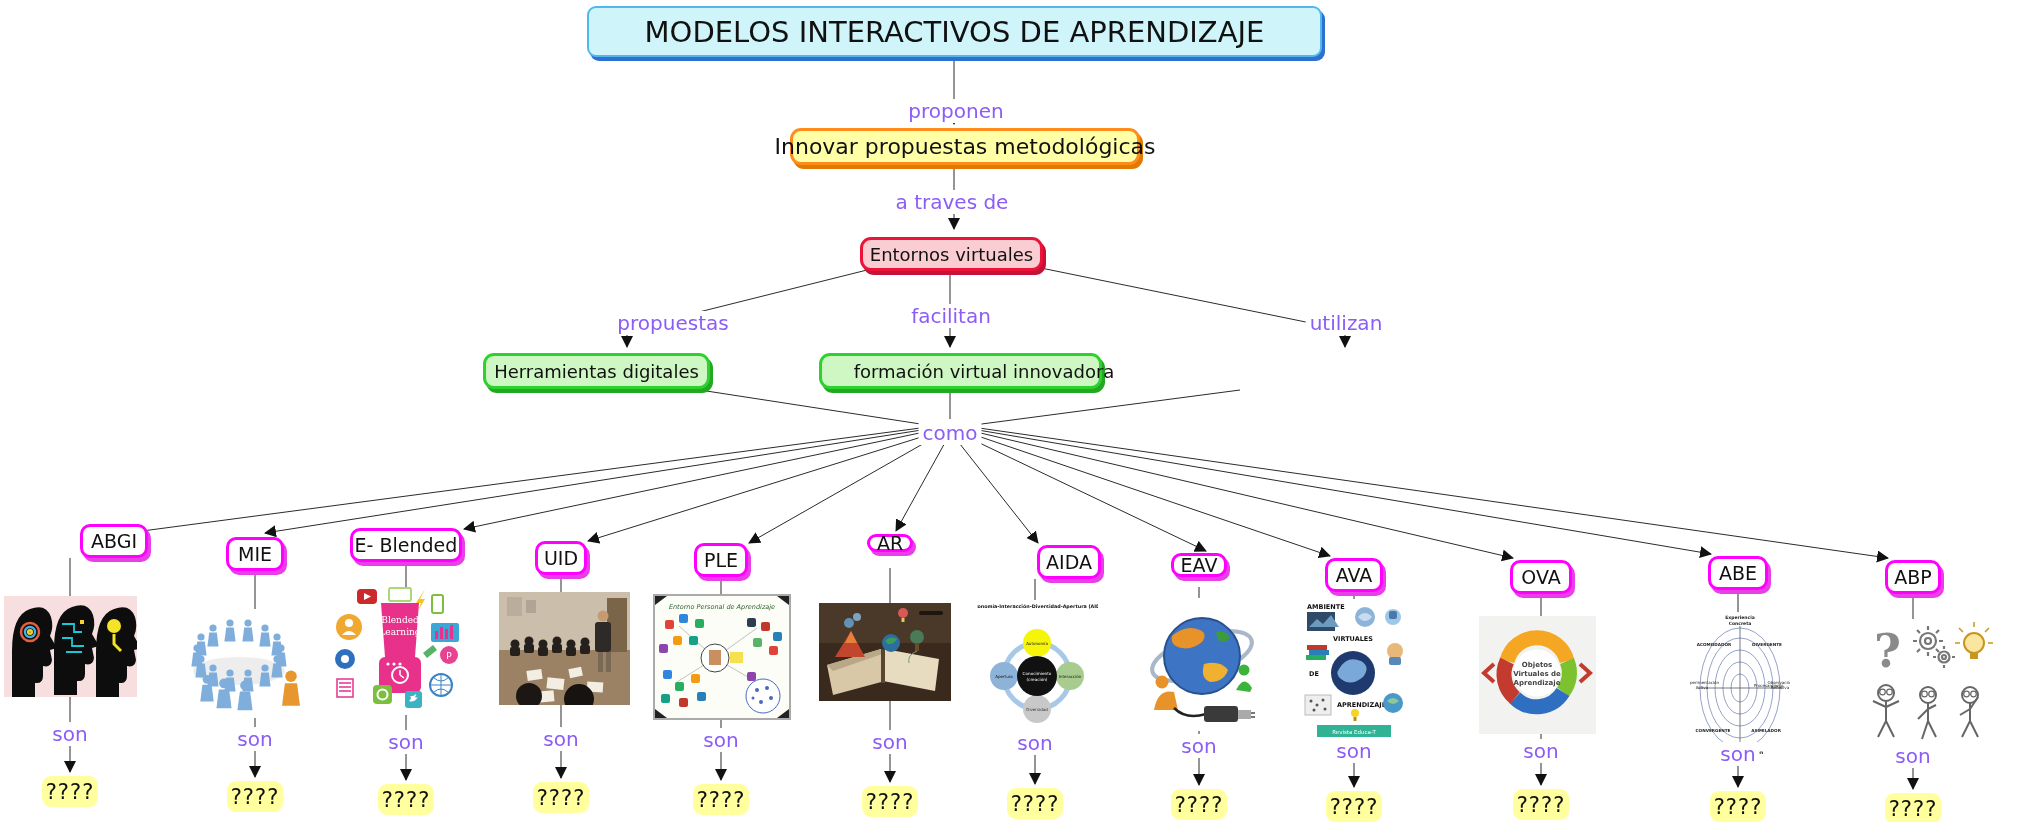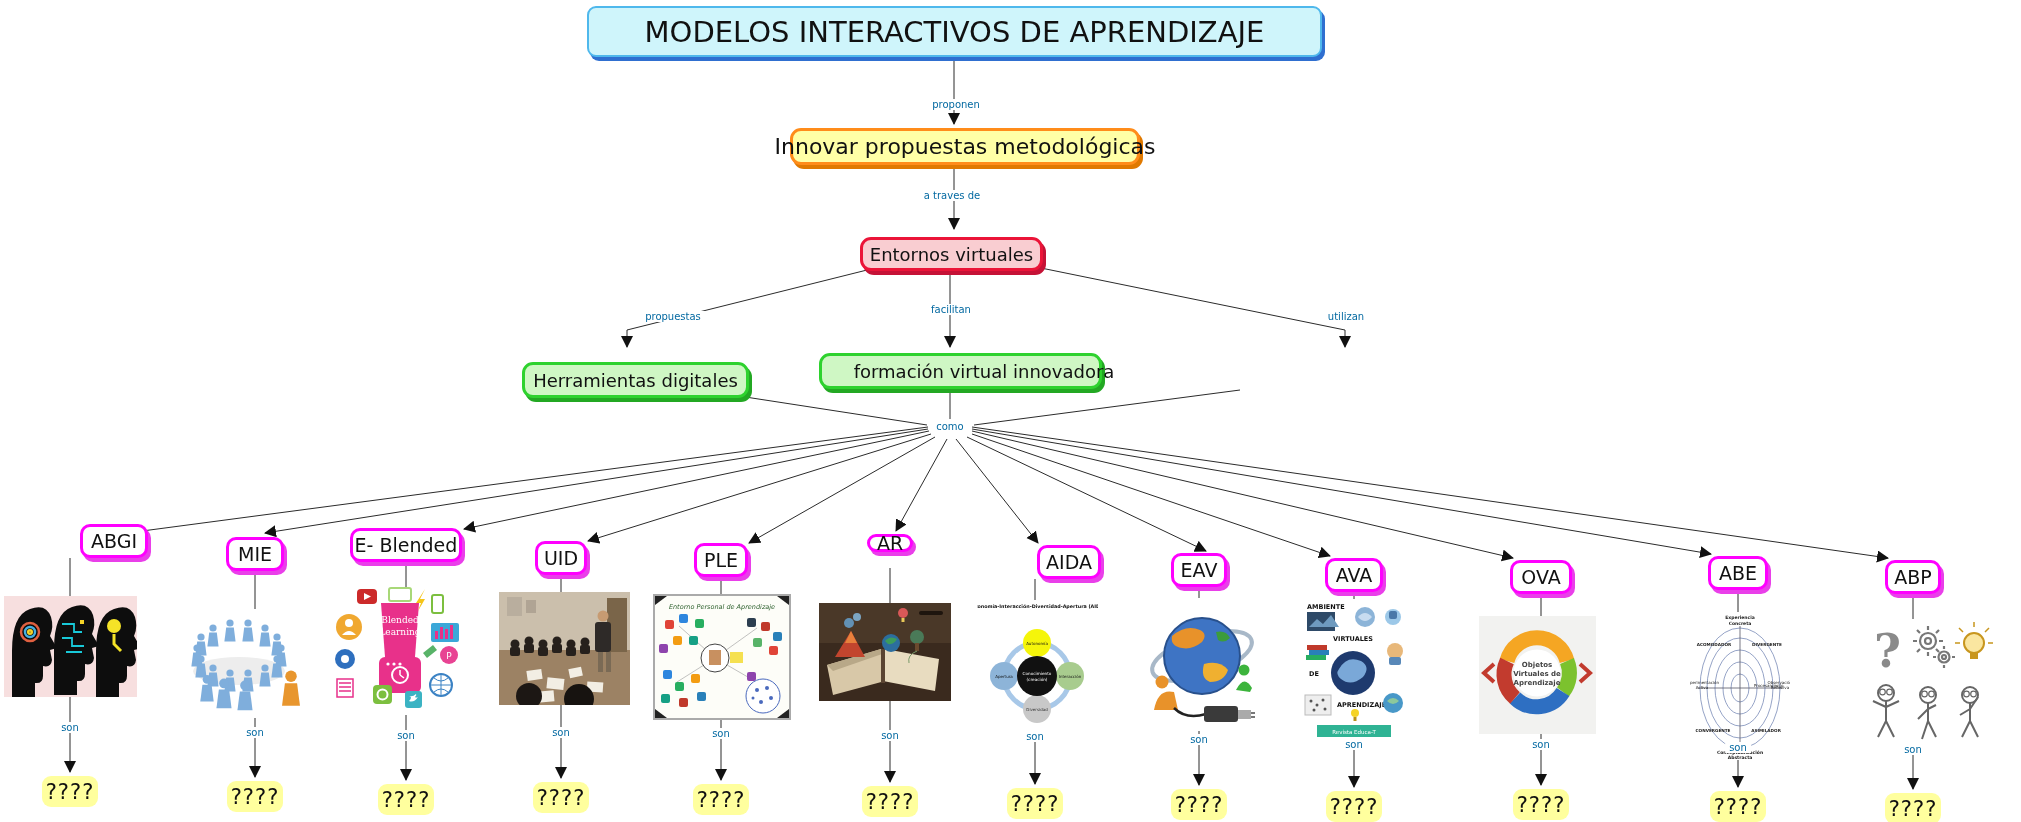--- a/index.html
+++ b/index.html
@@ -20,21 +20,21 @@
   .yellow{font-size:22px;background:var(--yellow-fill);border:3px solid var(--yellow-border);
        border-radius:11px;box-shadow:3px 4px 0 var(--yellow-shadow);}
   .red{font-size:18px;background:var(--red-fill);border:3px solid var(--red-border);
        border-radius:11px;box-shadow:3px 4px 0 var(--red-shadow);}
   .green{font-size:18px;background:var(--green-fill);border:3px solid var(--green-border);
        border-radius:11px;box-shadow:3px 4px 0 var(--green-shadow);}
   .node{font-size:19px;background:#fff;border:3px solid var(--node-border);
        border-radius:10px;box-shadow:3px 4px 0 var(--node-shadow);}
   .answer{font-size:21px;background:var(--answer-fill);border-radius:9px;letter-spacing:1px;}
   .linklabel{position:absolute;transform:translateX(-50%);background:#fff;padding:0 4px;
-       font-size:10px;color:#0369a1;z-index:3;white-space:nowrap;}
+       font-size:20px;color:#8b5cf6;z-index:3;white-space:nowrap;}
   .img{position:absolute;z-index:2;}
 </style>
 </head>
 <body>
 
 <div id="map">
 
   <svg id="wires" width="2021" height="822">
     <defs>
       <marker id="arr" markerWidth="13" markerHeight="13" refX="11" refY="6" orient="auto" markerUnits="userSpaceOnUse">
@@ -73,38 +73,38 @@
       <line x1="1354" y1="592" x2="1354" y2="787" marker-end="url(#arr)"></line>
       <line x1="1541" y1="594" x2="1541" y2="785" marker-end="url(#arr)"></line>
       <line x1="1738" y1="590" x2="1738" y2="787" marker-end="url(#arr)"></line>
       <line x1="1913" y1="594" x2="1913" y2="789" marker-end="url(#arr)"></line>
     </g>
   </svg>
 
   <div class="box title-box" style="left:587px;top:6px;width:735px;height:51px;">MODELOS INTERACTIVOS DE APRENDIZAJE</div>
   <div class="box yellow" style="left:790px;top:128px;width:350px;height:37px;">Innovar propuestas metodológicas</div>
   <div class="box red" style="left:860px;top:237px;width:183px;height:34px;">Entornos virtuales</div>
-  <div class="box green" style="left:522px;top:353px;width:227px;height:36px;margin-top:9px;">Herramientas digitales</div>
+  <div class="box green" style="left:483px;top:353px;width:227px;height:36px;">Herramientas digitales</div>
   <div class="box green" style="left:819px;top:353px;width:283px;height:36px;padding-left:47px;">formación virtual innovadora</div>
 
   <div class="linklabel" style="left:956px;top:99px;">proponen</div>
   <div class="linklabel" style="left:952px;top:190px;">a traves de</div>
   <div class="linklabel" style="left:673px;top:311px;">propuestas</div>
   <div class="linklabel" style="left:951px;top:304px;">facilitan</div>
   <div class="linklabel" style="left:1346px;top:311px;">utilizan</div>
   <div class="linklabel" style="left:950px;top:421px;">como</div>
 
   <div class="box node" style="left:36px;top:524px;width:68px;height:34px;margin-left:44px;">ABGI</div>
   <div class="box node" style="left:226px;top:537px;width:58px;height:34px;">MIE</div>
   <div class="box node" style="left:350px;top:528px;width:112px;height:34px;">E- Blended</div>
   <div class="box node" style="left:535px;top:541px;width:52px;height:34px;">UID</div>
   <div class="box node" style="left:694px;top:543px;width:54px;height:34px;">PLE</div>
   <div class="box node" style="left:867px;top:534px;width:46px;height:18px;">AR</div>
   <div class="box node" style="left:1003px;top:545px;width:64px;height:34px;margin-left:34px;">AIDA</div>
-  <div class="box node" style="left:1171px;top:553px;width:56px;height:34px;">EAV</div>
+  <div class="box node" style="left:1171px;top:553px;width:56px;height:24px;">EAV</div>
   <div class="box node" style="left:1325px;top:558px;width:58px;height:34px;">AVA</div>
   <div class="box node" style="left:1510px;top:560px;width:62px;height:34px;">OVA</div>
   <div class="box node" style="left:1708px;top:556px;width:60px;height:34px;">ABE</div>
   <div class="box node" style="left:1885px;top:560px;width:56px;height:34px;">ABP</div>
 
   <svg class="img" style="left:4px;top:596px;" width="133" height="101" viewBox="0 0 133 101">
     <rect width="133" height="101" fill="#F7DFDF"></rect>
     <g fill="#0d0d0d">
       <path transform="translate(0,5)" d="M8,96 V50 Q8,14 26,8 Q42,2 47,16 Q50,26 46,35 L53,47 L46,49 L48,59 Q47,67 39,65 L39,75 Q39,83 31,82 L31,96 Z"></path>
       <path transform="translate(42,3)" d="M8,96 V50 Q8,14 26,8 Q42,2 47,16 Q50,26 46,35 L53,47 L46,49 L48,59 Q47,67 39,65 L39,75 Q39,83 31,82 L31,96 Z"></path>

